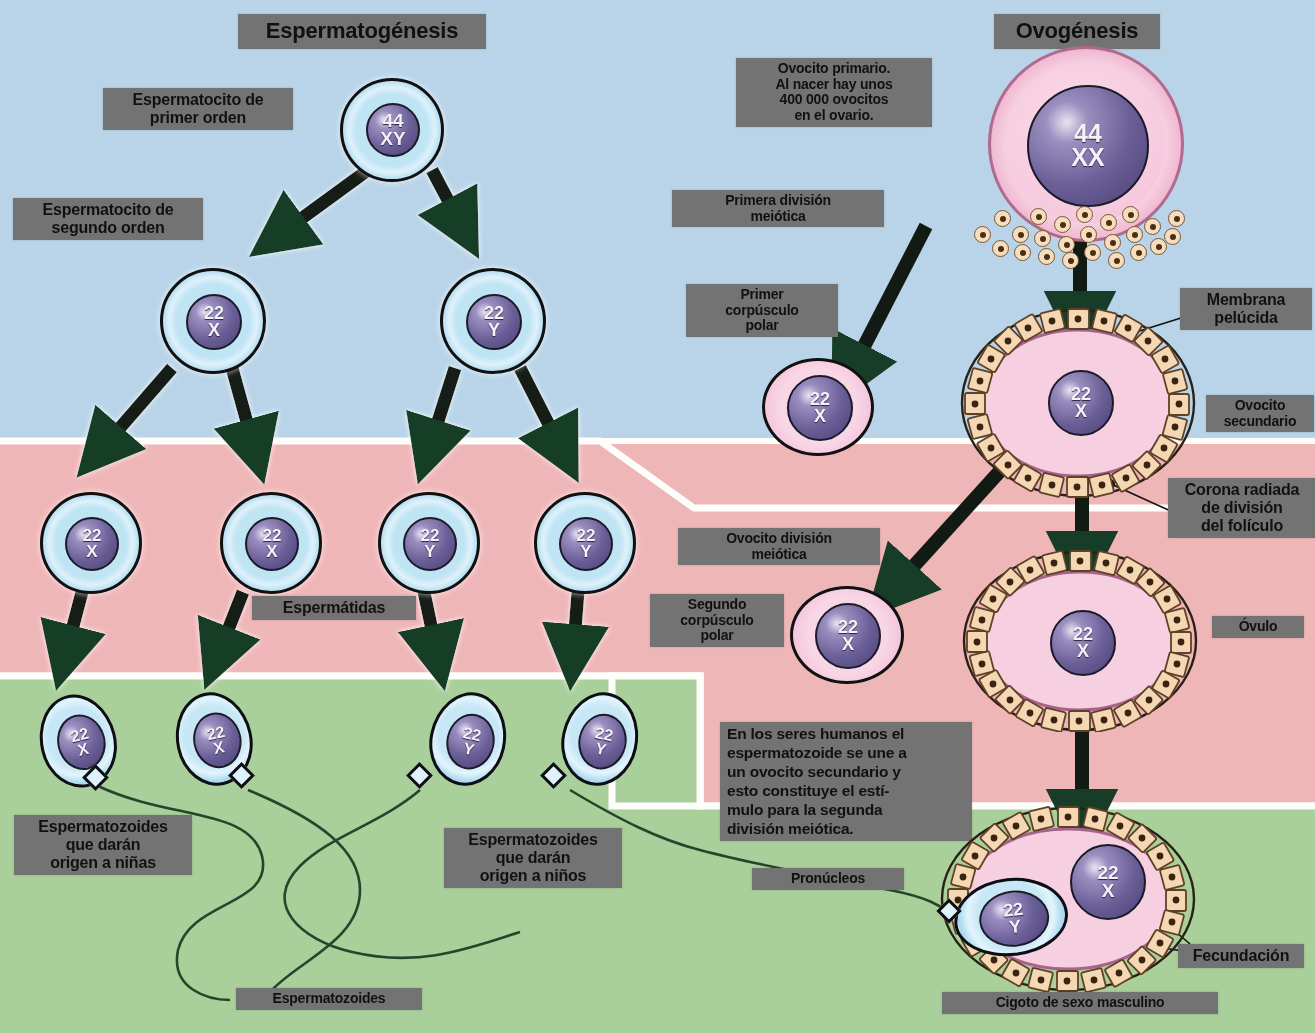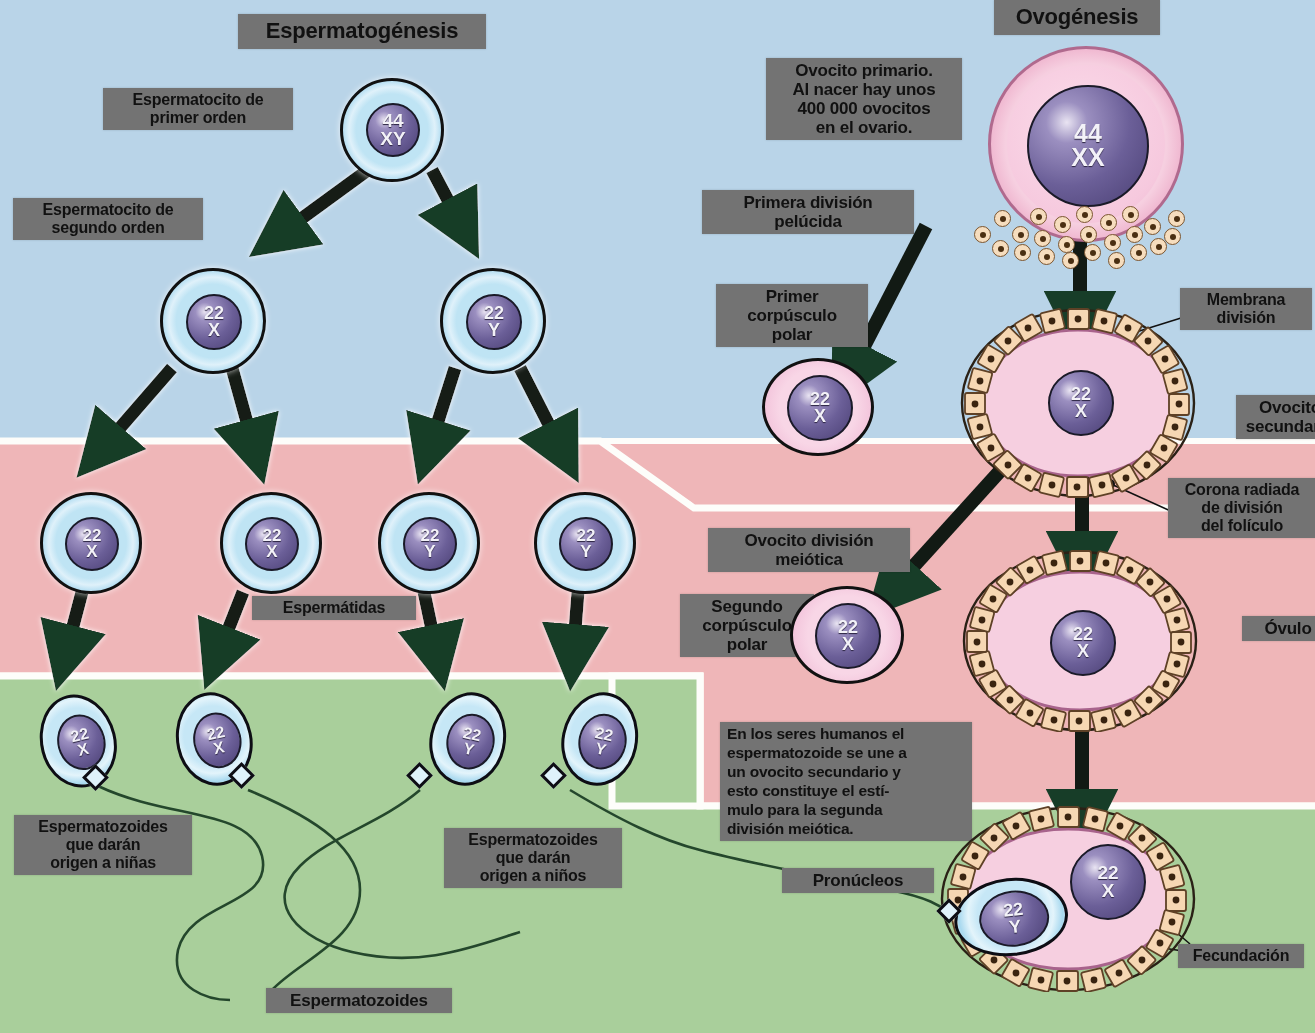--- a/index.html
+++ b/index.html
@@ -9,21 +9,21 @@
     background:#b9d4e8;
   }
   .lbl{
     position:absolute;background:#737373;color:#111;
     font-weight:bold;text-align:center;line-height:1.12;
     box-shadow:0 0 2px rgba(0,0,0,.18);
     padding:3px 7px;box-sizing:border-box;white-space:pre-line;
     letter-spacing:-0.2px;
   }
   .title{font-size:22px;padding:5px 14px;}
-  .big{font-size:17px;margin-left:30px;}
+  .big{font-size:14px;}
   .med{font-size:16px;}
   .para{font-size:15.5px;text-align:left;line-height:1.22;}
   .nuc{
     position:absolute;border-radius:50%;
     background:radial-gradient(circle at 32% 30%,#e9e4f2 0%,#9b8fc0 18%,#6b5f98 55%,#4a3f73 100%);
     border:2.5px solid #1a1a28;
     display:flex;align-items:center;justify-content:center;
     color:#f3f2f8;font-weight:bold;text-align:center;line-height:.95;
     text-shadow:0 1px 1px #2a2340;
   }
@@ -131,21 +131,21 @@
 
     <g stroke="#24472c" stroke-width="2.6" fill="none">
       <path d="M 98,786 C 170,820 250,808 262,856 C 274,906 190,900 178,950 C 170,990 210,1000 230,1000"></path>
       <path d="M 248,790 C 320,820 360,850 360,890 C 360,940 300,960 272,990"></path>
       <path d="M 420,790 C 380,824 330,836 300,866 C 262,904 300,940 352,952 C 420,968 470,948 520,932"></path>
       <path d="M 570,790 C 620,820 660,840 700,850 C 760,866 830,878 890,890 C 930,898 940,906 948,912"></path>
     </g>
   </svg>
 
   <div class="lbl title" style="left:238px;top:14px;width:248px;">Espermatogénesis</div>
-  <div class="lbl title" style="left:994px;top:0;width:166px;">Ovogénesis</div>
+  <div class="lbl title" style="left:994px;top:14px;width:166px;">Ovogénesis</div>
 
   <div class="sperm-ring" style="left:340px;top:78px;width:98px;height:98px;">
     <div class="nuc" style="left:23px;top:22px;width:50px;height:50px;font-size:19px;">
       <div>
         <span>44</span>
         <span>XY</span>
       </div>
     </div>
   </div>
   <div class="lbl med" style="left:103px;top:88px;width:190px;">Espermatocito de
@@ -246,21 +246,21 @@
 
   <div class="lbl med" style="left:14px;top:815px;width:178px;">Espermatozoides
 que darán
 origen a niñas</div>
   <div class="lbl med" style="left:444px;top:828px;width:178px;">Espermatozoides
 que darán
 origen a niños</div>
   <div class="lbl big" style="left:236px;top:988px;width:186px;">Espermatozoides</div>
 
   <div class="lbl big" style="left:672px;top:190px;width:212px;">Primera división
-pelúcida</div>
+meiótica</div>
   <div class="lbl big" style="left:686px;top:284px;width:152px;">Primer
 corpúsculo
 polar</div>
   <div class="lbl big" style="left:678px;top:528px;width:202px;">Ovocito división
 meiótica</div>
   <div class="lbl big" style="left:650px;top:594px;width:134px;">Segundo
 corpúsculo
 polar</div>
   <div class="lbl para" style="left:720px;top:722px;width:252px;">En los seres humanos el
 espermatozoide se une a
@@ -380,21 +380,21 @@
       </g>
     </svg>
     <div class="nuc" style="left:88px;top:62px;width:62px;height:62px;font-size:18px;">
       <div>
           <span>22</span>
            <span>X</span>
         </div>
     </div>
   </div>
   <div class="lbl med" style="left:1180px;top:288px;width:132px;">Membrana
-división</div>
+pelúcida</div>
   <div class="lbl big" style="left:1206px;top:395px;width:108px;">Ovocito
 secundario</div>
   <div class="lbl med" style="left:1168px;top:478px;width:148px;">Corona radiada
 de división
 del folículo</div>
 
   <div class="polar" style="left:790px;top:586px;width:108px;height:92px;">
     <div class="nuc" style="left:22px;top:14px;width:62px;height:62px;font-size:18px;">
       <div>
           <span>22</span>
@@ -539,14 +539,15 @@
         <div>
             <span>22</span>
              <span>Y</span>
           </div>
       </div>
     </div>
     <div class="spz-neck" style="left:0px;top:96px;width:12px;height:12px;"></div>
   </div>
 
   <div class="lbl med" style="left:1178px;top:944px;width:126px;">Fecundación</div>
+  <div class="lbl big" style="left:942px;top:992px;width:276px;">Cigoto de sexo masculino</div>
 
 </div>
 
 </body></html>

